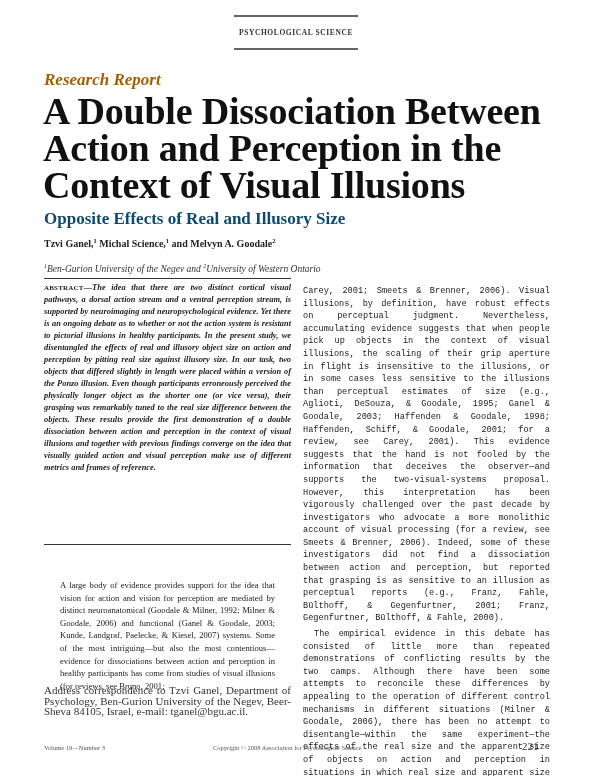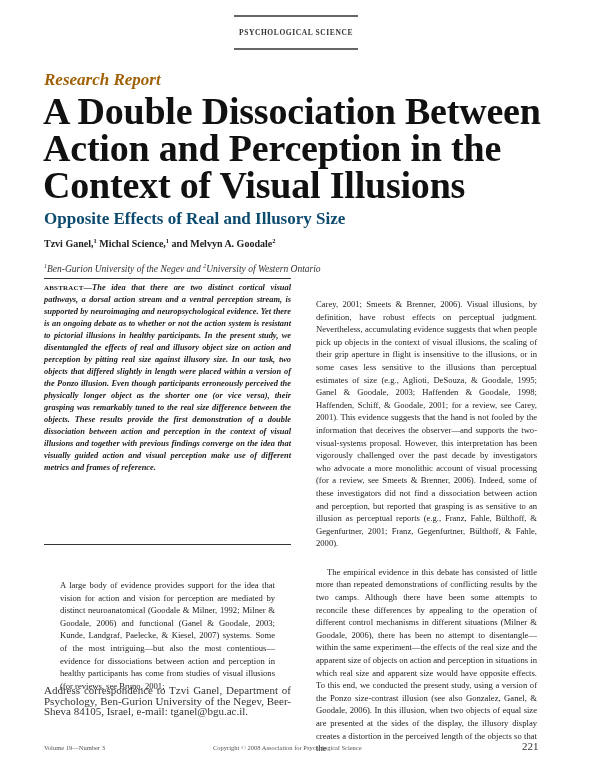--- a/index.html
+++ b/index.html
@@ -16,21 +16,21 @@
   .authors sup { font-size:6.5px; }
   .affil { left:44px; top:263px; font-size:9.5px; font-style:italic; color:#333; }
   .affil sup { font-size:6px; }
   .rule { left:44px; width:247px; border-top:1.5px solid #333; }
   .abstract { left:44px; top:282px; width:247px; font-size:8.4px; line-height:12px; font-style:italic; font-weight:bold;
               text-align:justify; color:#222; }
   .abstract .lbl { font-style:normal; font-size:7px; letter-spacing:0.2px; }
   .body-text { font-size:8.6px; line-height:12.6px; text-align:justify; color:#222; }
   .col-left { left:44px; top:563px; width:247px; }
   .col-right { left:300px; top:282px; width:253px; }
-  .col-right p { margin:16px; }
+  .col-right p { margin:3px;font-family:Liberation Mono, monospace; }
   .col-right p.indent { text-indent:11px; }
   .col-left p { margin:16px; }
   .addr { left:44px; top:685px; width:247px; font-size:11px; line-height:10.5px; text-align:justify; color:#333; }
   .footer-left { left:44px; top:744px; font-size:6.5px; color:#555; }
   .footer-center { left:213px; top:744px; font-size:6.5px; color:#555; }
   .footer-page { left:522px; top:740px; font-size:11px; color:#333; }
 </style>
 </head>
 <body>
 

